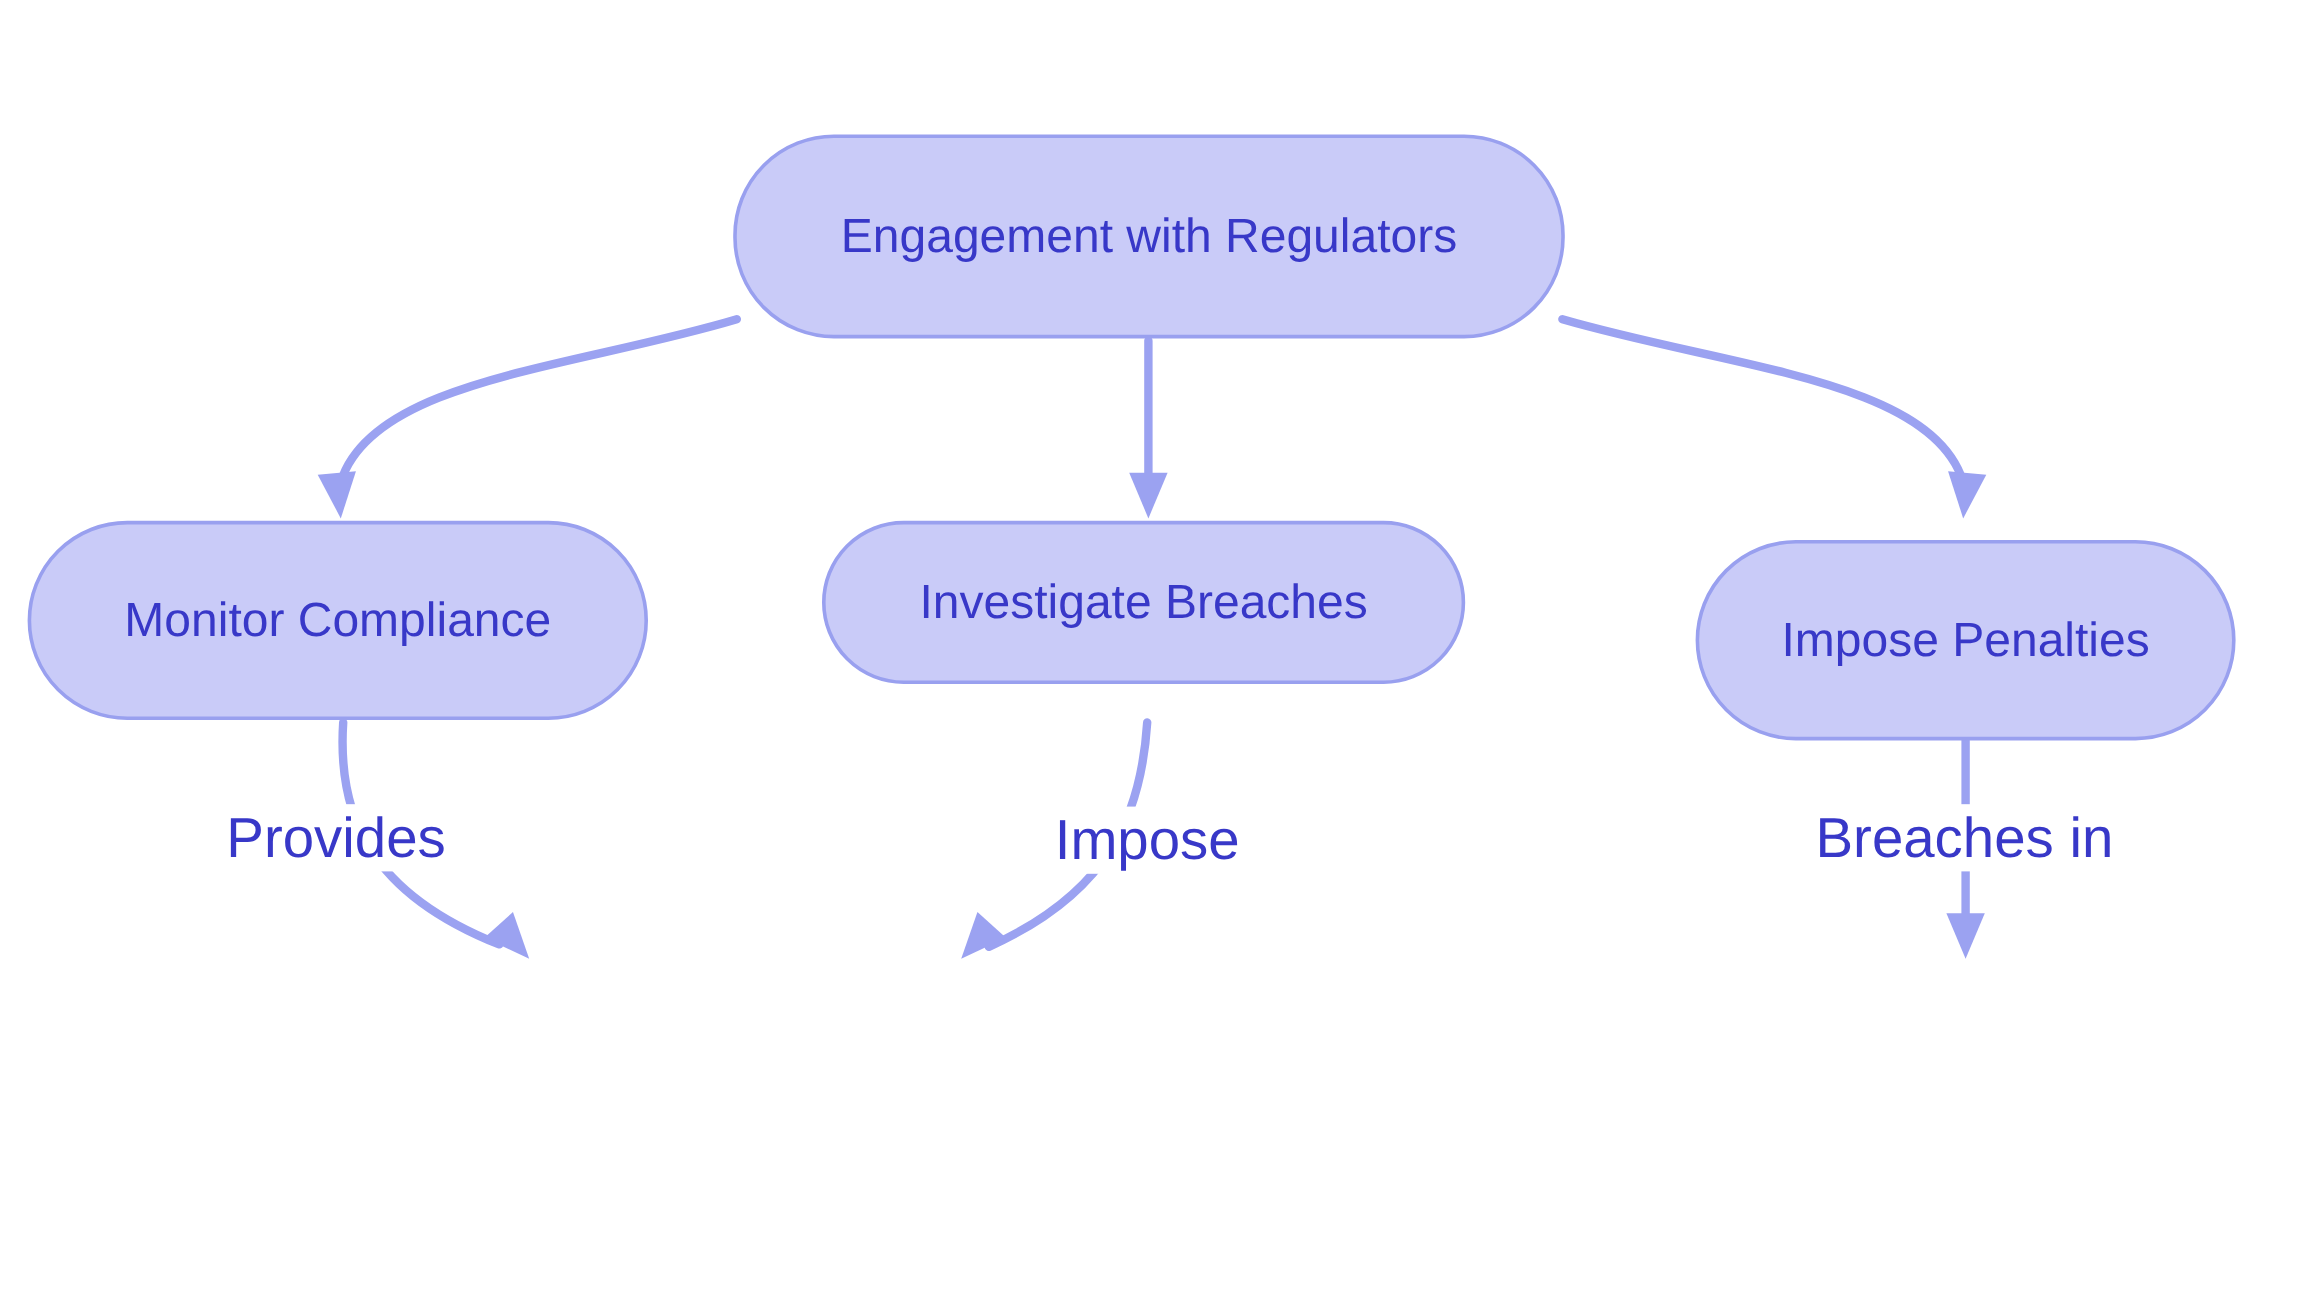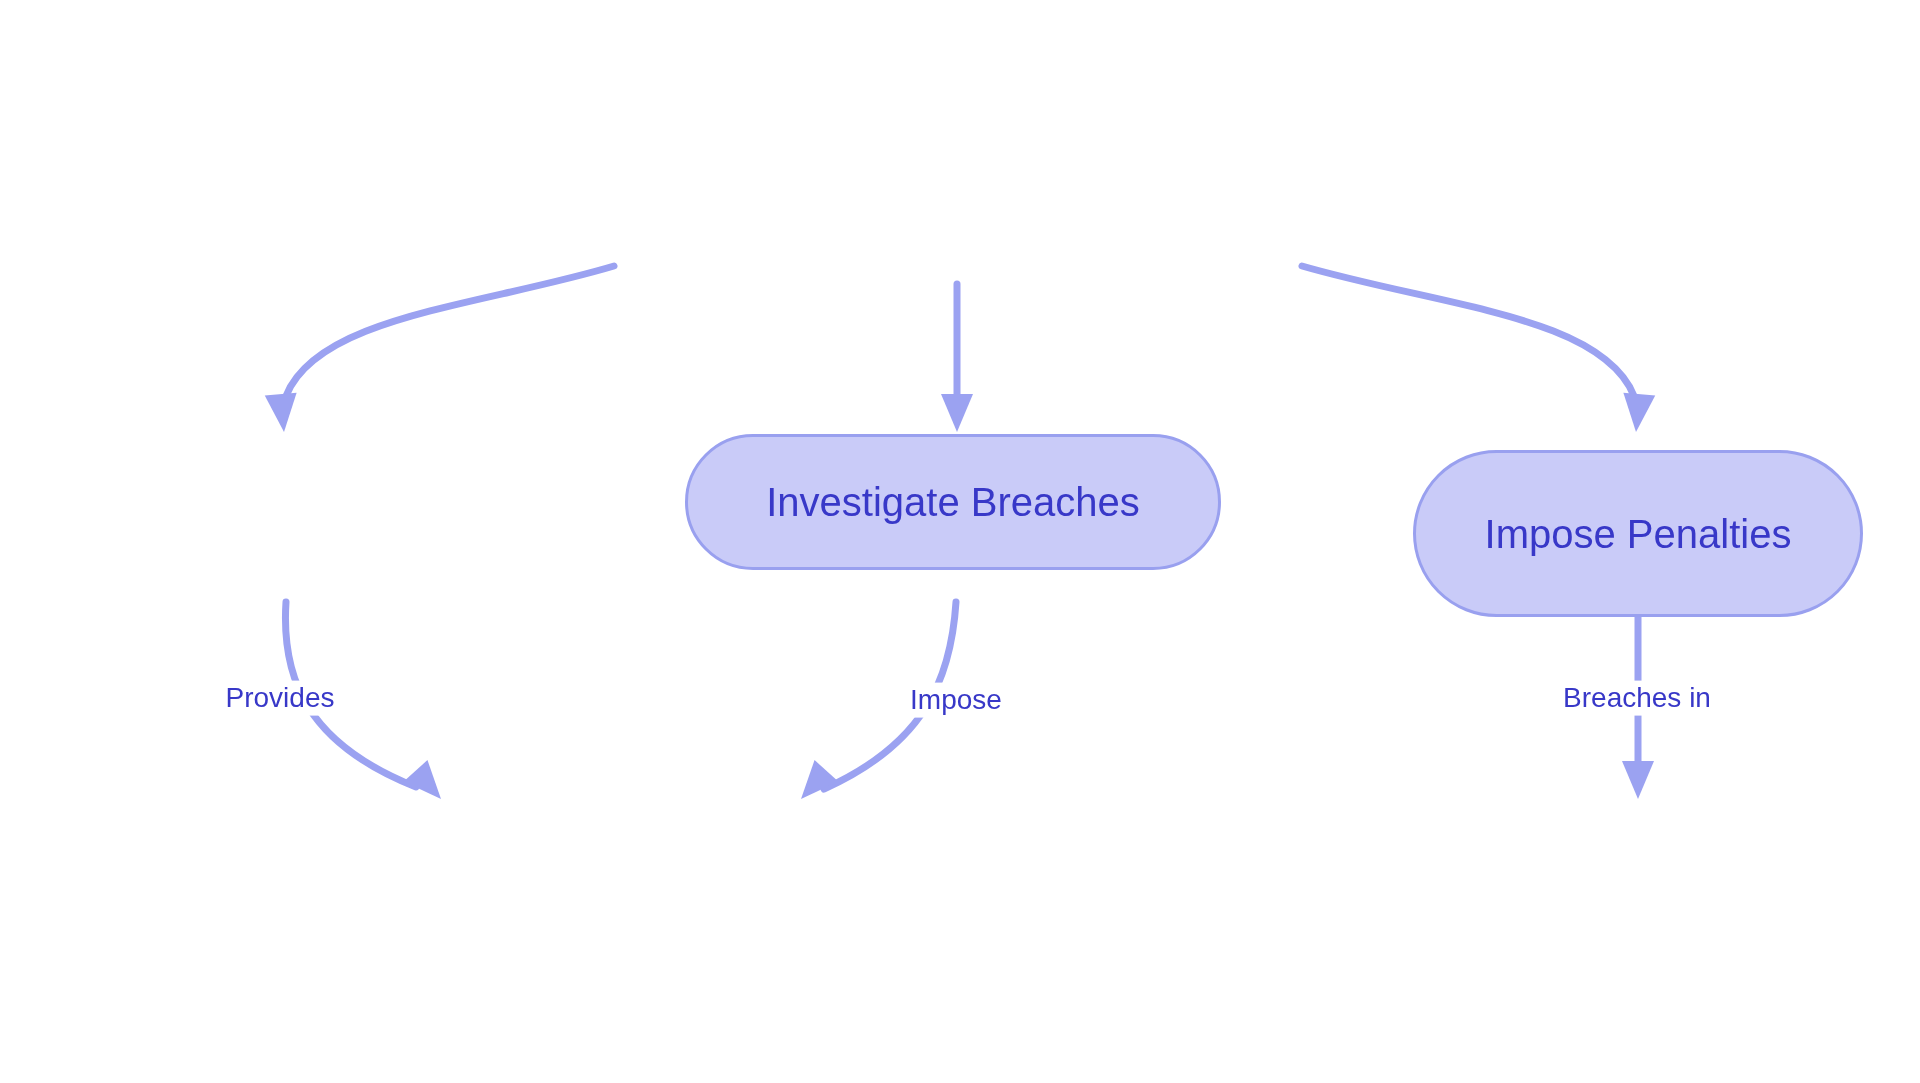--- a/index.html
+++ b/index.html
@@ -44,21 +44,21 @@
     line-height: 1.2;
     text-align: center;
     box-sizing: border-box;
     white-space: nowrap;
   }
   .edge-label {
     position: absolute;
     transform: translate(-50%, -50%);
     background: var(--background, #ffffff);
     color: var(--label-text, #3838c8);
-    font-size: 28px;
+    font-size: 47px;
     line-height: 1.1;
     padding: 2px 12px;
     white-space: nowrap;
   }
   
   #node-engagement  { left: 611px;  top: 112px; width: 693px; height: 170px; }
   #node-monitor     { left: 23px;   top: 434px; width: 517px; height: 166px; }
   #node-investigate { left: 685px;  top: 434px; width: 536px; height: 136px; }
   #node-impose      { left: 1413px; top: 430px; width: 450px; height: 167px; margin-top: 20px; }
   #node-resources   { left: 304px;  top: 800px; width: 638px; height: 169px; }
@@ -87,21 +87,27 @@
     <path class="edge" d="M 286 602 C 281 680, 308 744, 416 787"></path>
     <polygon class="arrowhead" points="0,0 -16,-38 16,-38" transform="translate(441,799) rotate(-42)"></polygon>
 
     <path class="edge" d="M 956 602 C 951 680, 924 744, 824 789"></path>
     <polygon class="arrowhead" points="0,0 -16,-38 16,-38" transform="translate(801,799) rotate(42)"></polygon>
 
     <path class="edge" d="M 1638 599 L 1638 764"></path>
     <polygon class="arrowhead" points="0,0 -16,-38 16,-38" transform="translate(1638,799)"></polygon>
   </svg>
 
+  <div class="node" id="node-engagement">
+    <span>Engagement with Regulators</span>
+  </div>
 
+  <div class="node" id="node-monitor">
+    <span>Monitor Compliance</span>
+  </div>
 
   <div class="node" id="node-investigate">
     <span>Investigate Breaches</span>
   </div>
 
   <div class="node" id="node-impose">
     <span>Impose Penalties</span>
   </div>
 
 

